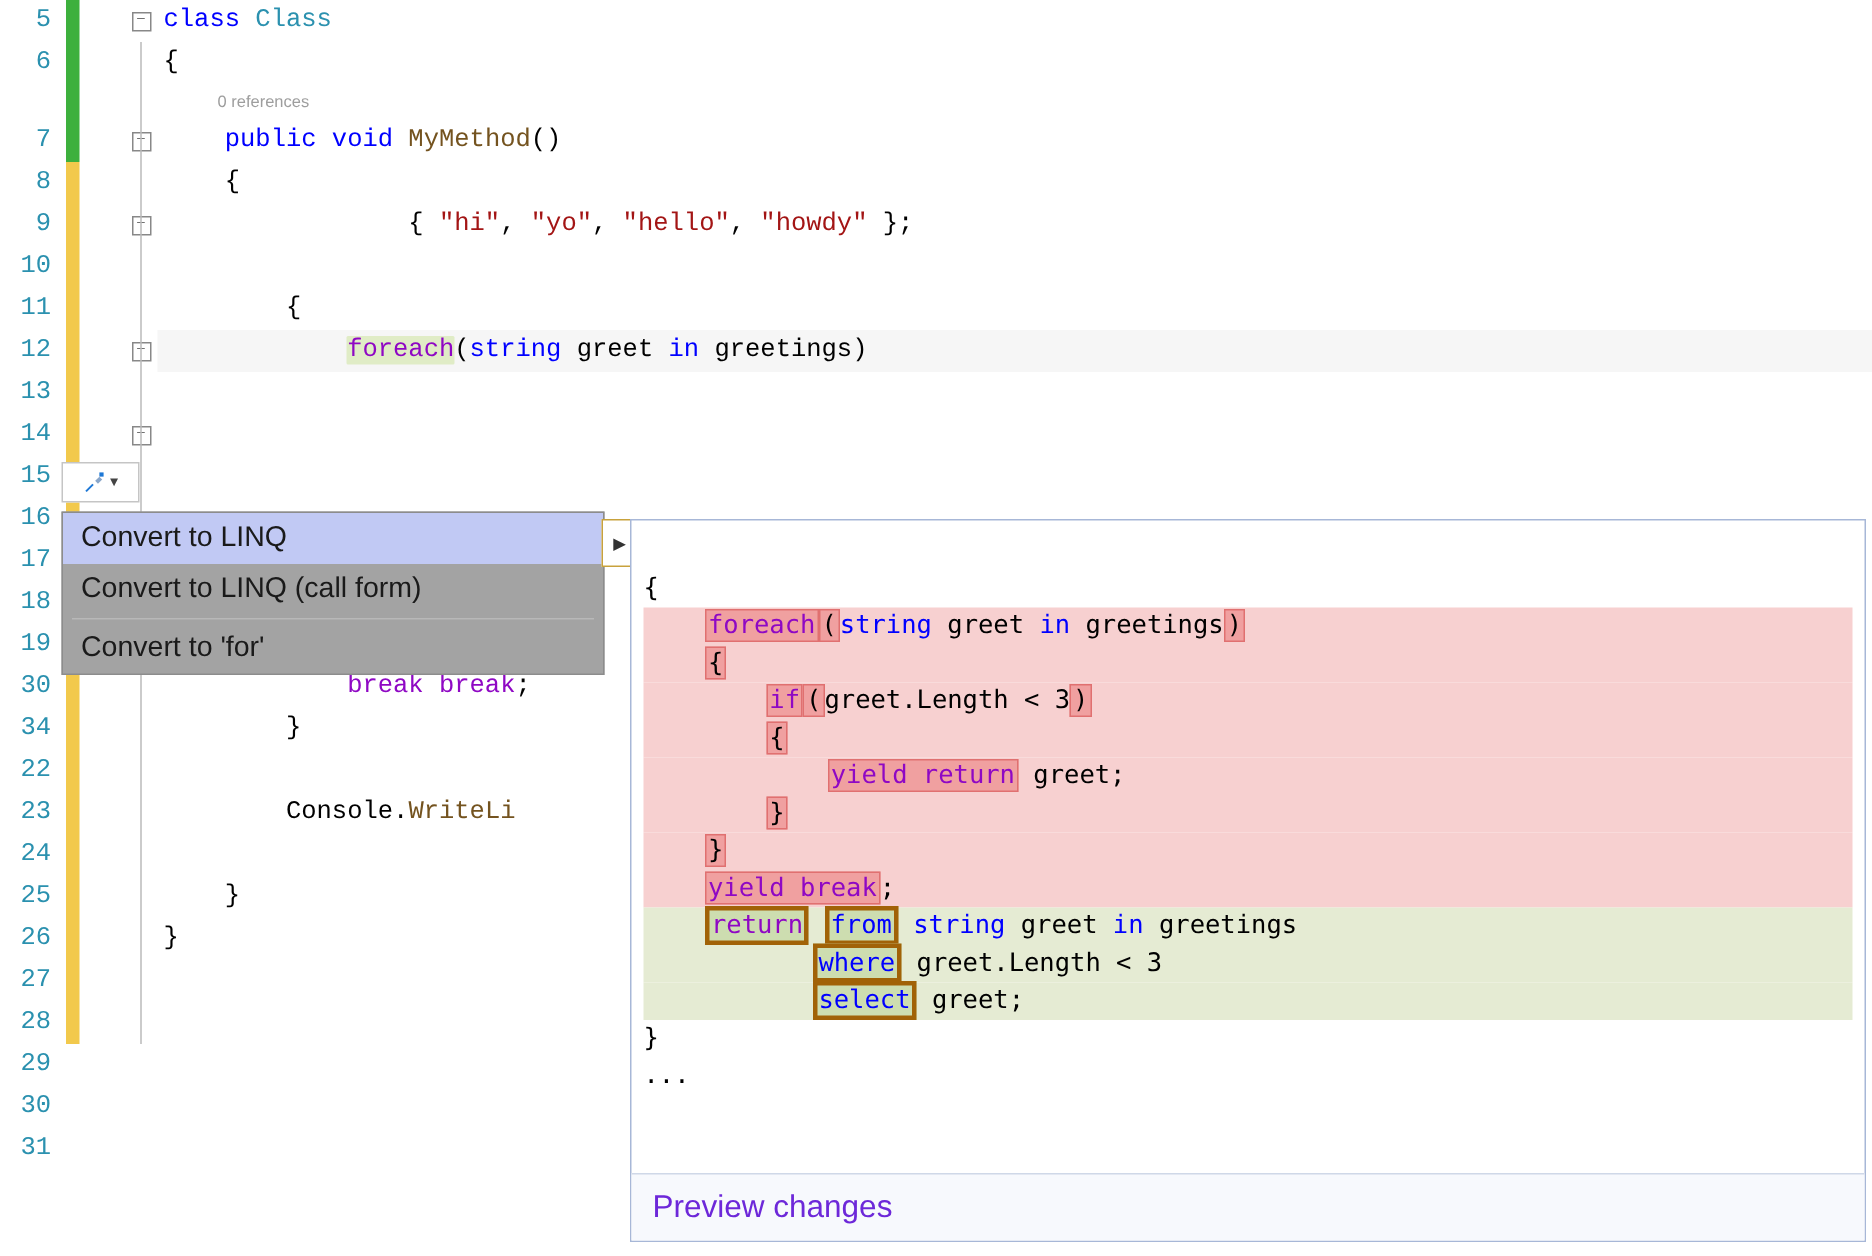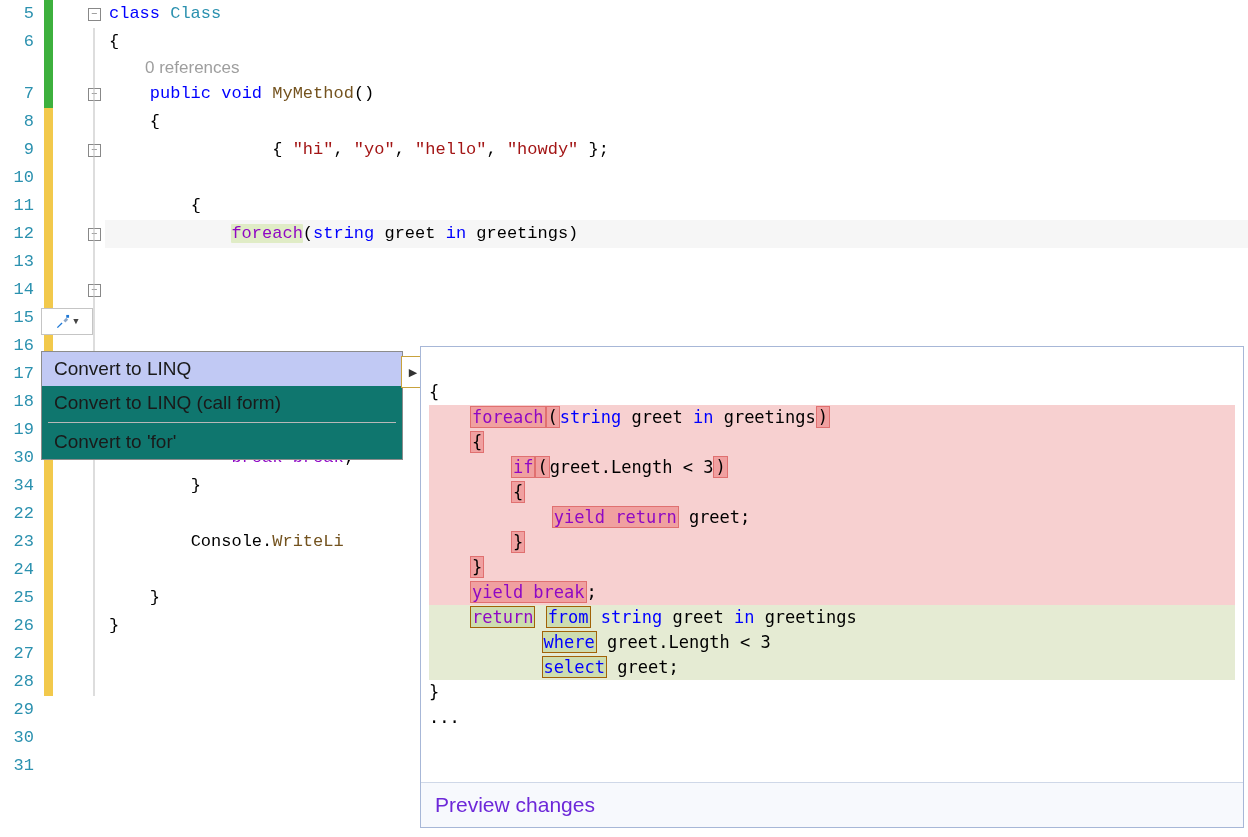--- a/index.html
+++ b/index.html
@@ -44,21 +44,21 @@
   .fbox { width:11px; height:11px; border:1px solid #888; font-size:11px; line-height:9px; text-align:center; color:#555; background:#fff; font-family: Consolas;}
   .vline::before {
     content:"";
     position:absolute;
     top:0; bottom:0; left:50%;
     border-left:1px solid #bbb;
     transform:translateX(-0.5px);
   }
   .code-col { flex:1; }
   .code-line { height:28px; line-height:28px; white-space:pre; padding-left:4px;}
-  .codelens { color:#9e9e9e; font-size:17px; font-family:"Segoe UI",Arial,sans-serif; height:24px; line-height:24px; padding-left:40px;}
+  .codelens { color:#9e9e9e; font-size:11px; font-family:"Segoe UI",Arial,sans-serif; height:24px; line-height:24px; padding-left:40px;}
   .kw { color:#0000ff; }
   .type { color:#2b91af; }
   .meth { color:#74531f; }
   .str { color:#a31515; }
   .ctrl { color:#8f08c4; }
   .hl-fe { background:#e0ecc6; border-radius:1px;}
   .current-line-bg { background:#f6f6f6;}
 
   
   .bulb {
@@ -73,25 +73,25 @@
     align-items:center;
     justify-content:center;
     gap:3px;
   }
   .bulb svg {width:15px;height:15px;}
   .bulb .dd { color:#444; font-size:9px;}
 
   
   .menu {
     position:absolute;
-    top: 351px;
+    top: 341px;
     left: 41px;
     width: 360px;
     border:1px solid #8c8c8c;
-    background:#0f766e;
+    background:#a3a3a3;
     font-family:"Segoe UI",Arial,sans-serif;
     font-size:19px;
     color:#1a1a1a;
   }
   .menu .mi { padding:6px 12px; position:relative;}
   .menu .mi.sel { background:#c1c9f4; }
   .menu .sep { height:1px; background:#b8b8b8; margin:2px 6px;}
   .menu .arrow {
     position:absolute;
     right:-23px;
@@ -112,21 +112,21 @@
     border:1px solid #a7b7d7;
     background:#fff;
     font-family:Consolas,monospace;
     font-size:17px;
   }
   .preview .diff { padding:8px 8px 2px 8px; white-space:pre; line-height:25px;}
   .pv-line { display:block; }
   .bg-del { background:#f7d0d0; }
   .bg-add { background:#e5ebd3; }
   .tok-del { background:#f0a0a0; border:1px solid #e07070; padding:0 1px;}
-  .tok-add { background:#cdddb0; border:1px solid #a16207; padding:0 1px;}
+  .tok-add { background:#cdddb0; border:3px solid #a16207; padding:0 1px;}
   .preview .footer {
     border-top:1px solid #cfd8e8;
     background:#f7f9fd;
     padding:10px 14px;
     font-family:"Segoe UI",Arial,sans-serif;
     font-size:21px;
     color:#6d28d9;
   }
 </style>
 </head>

